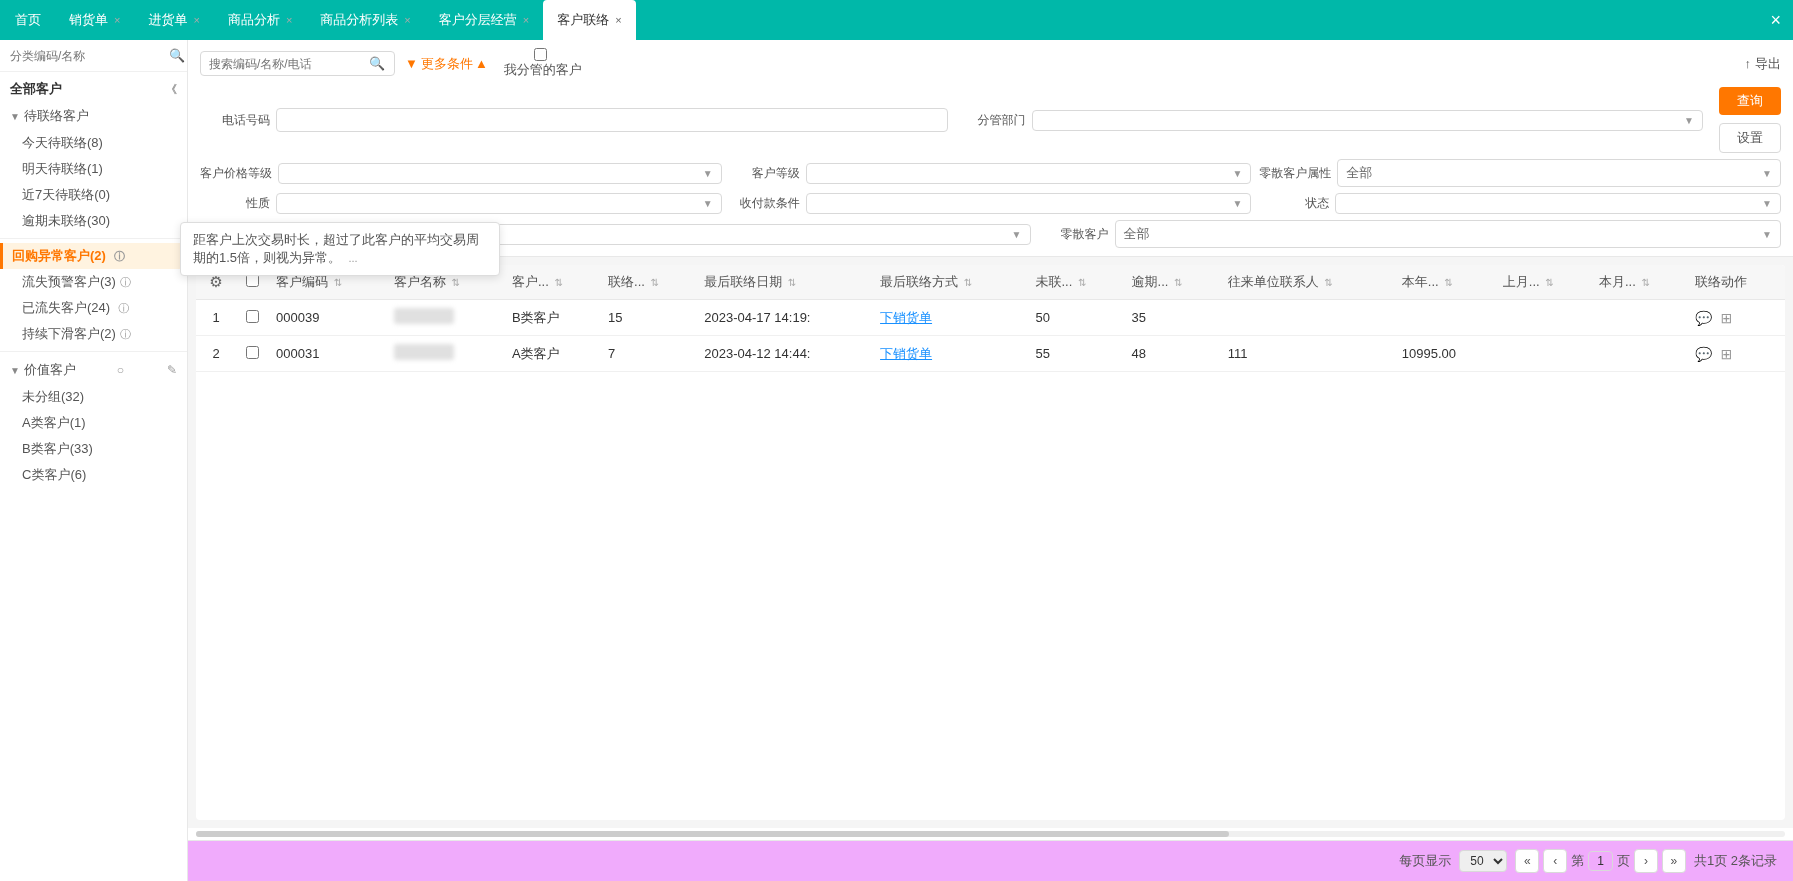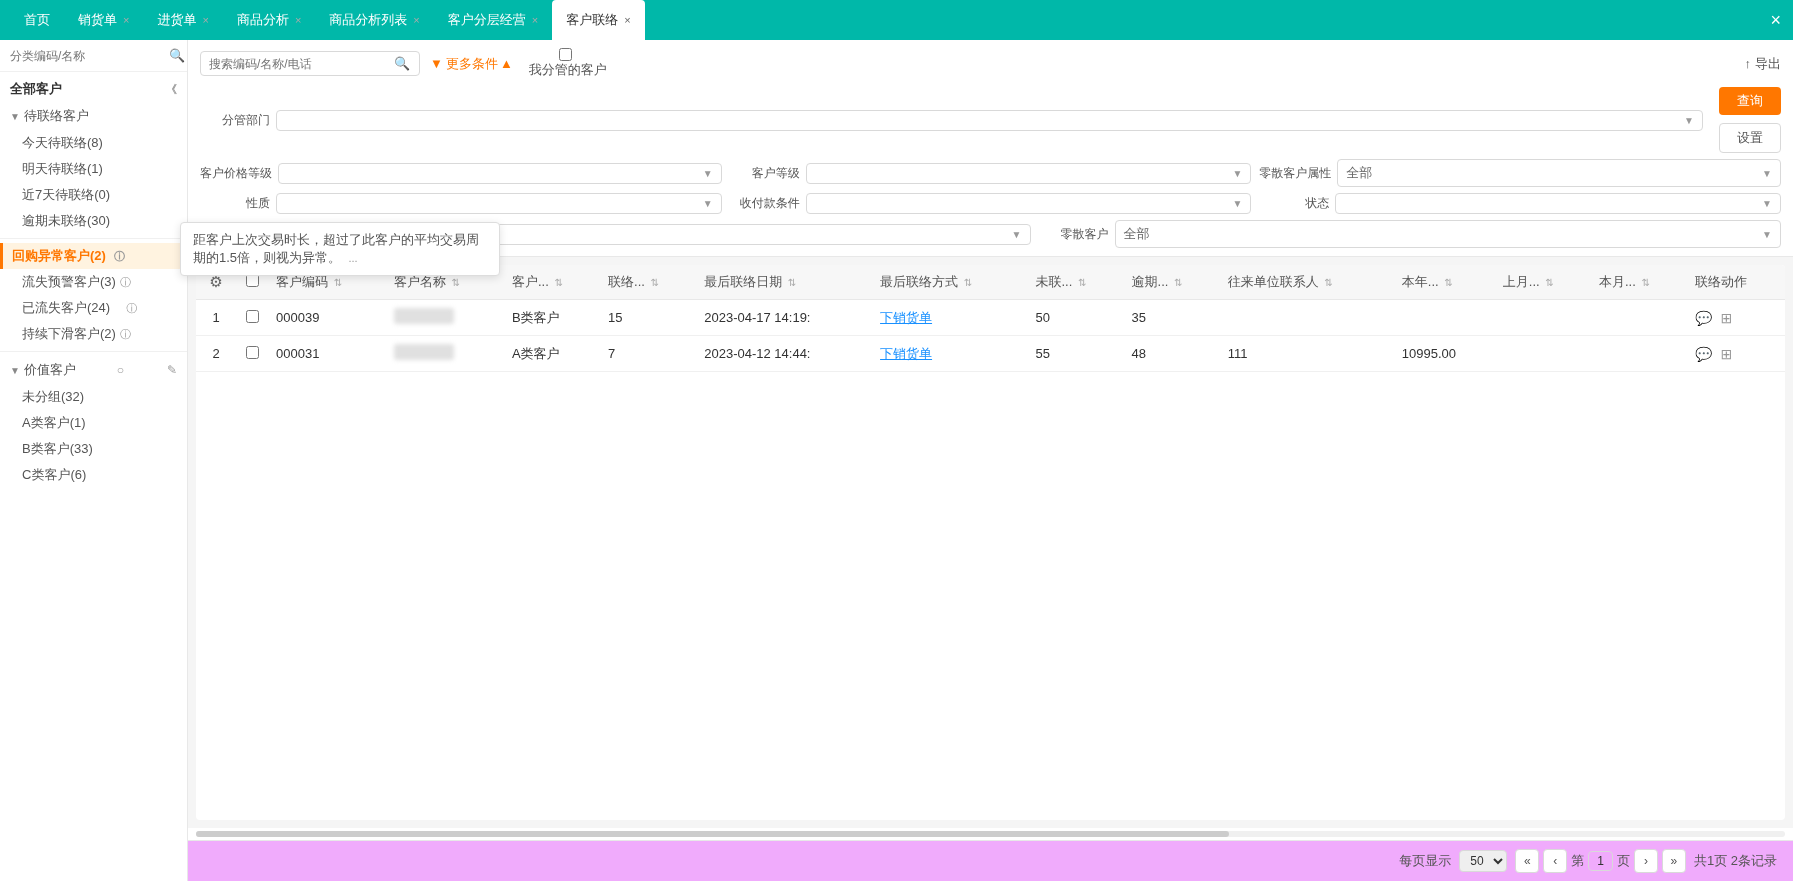--- a/index.html
+++ b/index.html
@@ -1,21 +1,21 @@
 <!DOCTYPE html>
 <html><head>
   <meta charset="utf-8">
   <style>
     * { box-sizing: border-box; margin: 0; padding: 0; font-family: "Microsoft YaHei", "PingFang SC", sans-serif; font-size: 13px; }
     body { background: #f0f2f5; width: 1793px; height: 881px; overflow: hidden; }
 
     
     .top-nav {
       display: flex; align-items: flex-end;
-      background: #00b8a9; height: 40px; padding: 0 10px;
+      background: #00b8a9; height: 40px; padding: 0 1px;
       position: relative;
     }
     .top-nav .nav-tab {
       display: flex; align-items: center; height: 100%;
       padding: 0 14px; color: #fff; cursor: pointer;
       font-size: 13px; white-space: nowrap; position: relative;
     }
     .top-nav .nav-tab.active {
       background: #ffffff; color: #333; border-radius: 4px 4px 0 0;
     }
@@ -86,21 +86,21 @@
     
     .filter-bar {
       background: #fff; padding: 8px 12px 0;
       border-bottom: 1px solid #e8e8e8;
     }
     .filter-top {
       display: flex; align-items: center; margin-bottom: 8px;
     }
     .search-input-wrap {
       display: flex; align-items: center; border: 1px solid #d9d9d9;
-      border-radius: 4px; padding: 4px 8px; width: 220px; background: #fff;
+      border-radius: 4px; padding: 4px 8px; width: 195px; background: #fff;
     }
     .search-input-wrap input {
       border: none; outline: none; font-size: 12px; color: #999; flex: 1;
     }
     .search-input-wrap .s-icon { color: #999; font-size: 13px; }
     .more-conditions {
       display: flex; align-items: center; margin-left: 10px;
       color: #ff7700; font-size: 12px; cursor: pointer;
     }
     .my-customers {
@@ -282,21 +282,21 @@
     <div class="sidebar-divider"></div>
 
     <div class="sidebar-item active active-bar" style="padding-left:9px;display:flex;align-items:center;gap:8px;">
       <span>回购异常客户(2)</span>
       <span style="color:#999;font-size:11px;">ⓘ</span>
     </div>
     <div class="sidebar-item" style="display:flex;align-items:center;gap:4px;">
       <span>流失预警客户(3)</span>
       <span style="color:#999;font-size:11px;">ⓘ</span>
     </div>
-    <div class="sidebar-item" style="display:flex;align-items:center;gap:16px;">
+    <div class="sidebar-item" style="display:flex;align-items:center;gap:8px;">
       <span>已流失客户(24)</span>
       <span style="color:#999;font-size:11px;">ⓘ</span>
     </div>
     <div class="sidebar-item" style="display:flex;align-items:center;gap:4px;">
       <span>持续下滑客户(2)</span>
       <span style="color:#999;font-size:11px;">ⓘ</span>
     </div>
 
     <div class="sidebar-divider"></div>
 
@@ -346,20 +346,24 @@
         </div>
         <div class="export-btn">
           <span style="margin-right:4px;">↑</span>
           <span>导出</span>
         </div>
       </div>
 
       <div class="filter-rows">
 
         <div class="filter-row">
+          <div class="filter-cell">
+            <span class="filter-label">电话号码</span>
+            <input class="filter-input" type="text" style="flex: 1 1 0%;">
+          </div>
           <div class="filter-cell">
             <span class="filter-label">分管部门</span>
             <div class="filter-select">
               <span></span>
               <span class="arrow">▼</span>
             </div>
           </div>
           <div class="btn-col">
             <button class="query-btn">查询</button>
             <button class="settings-btn">设置</button>

